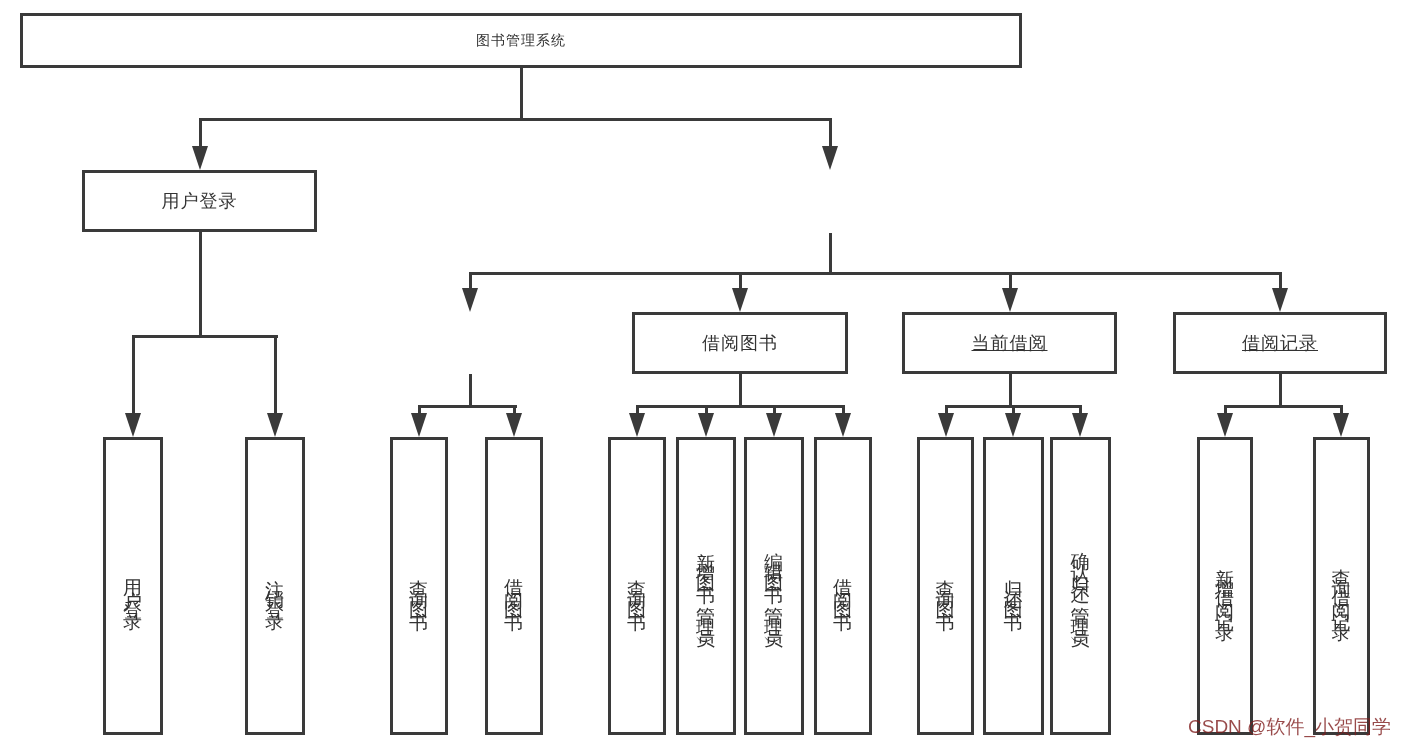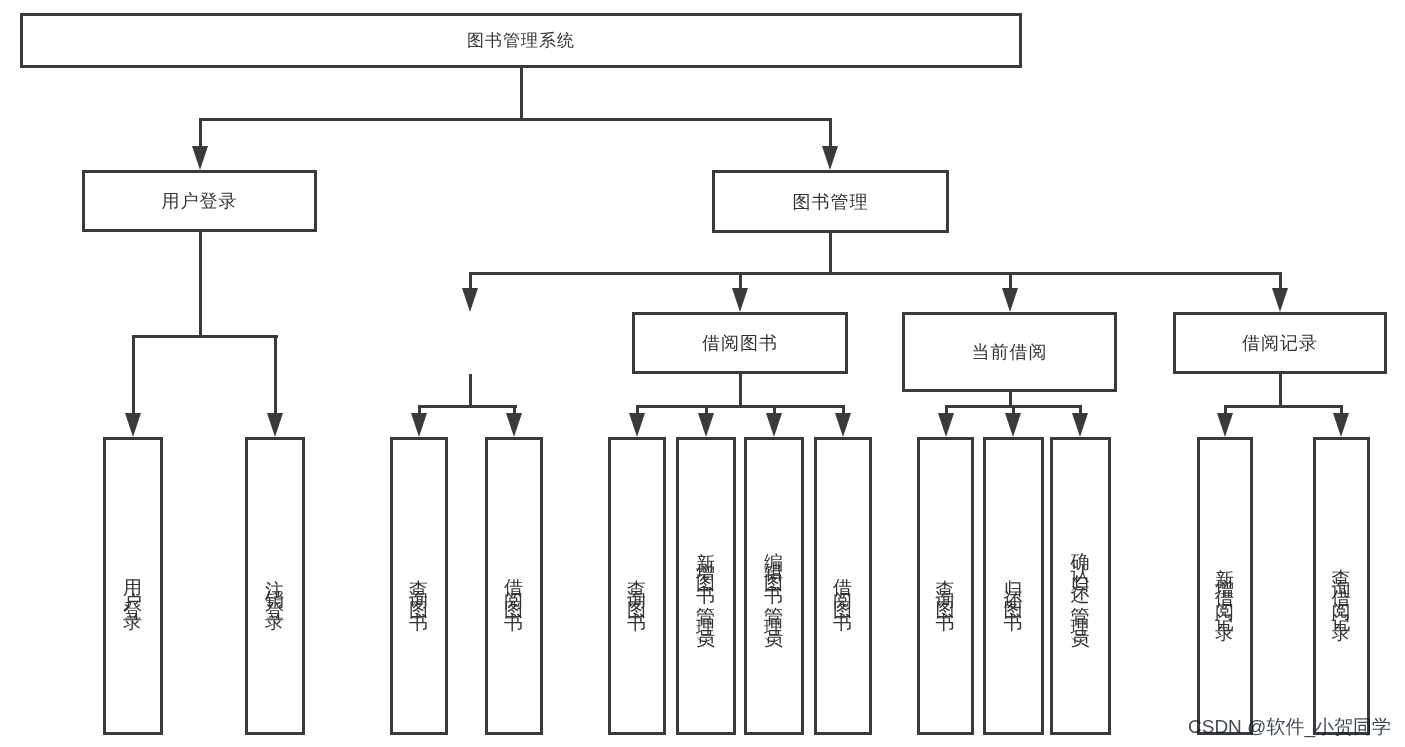--- a/index.html
+++ b/index.html
@@ -17,21 +17,21 @@
     background:#ffffff;
     border:3px solid #3a3a3a;
     display:flex;
     align-items:center;
     justify-content:center;
     font-size:18px;
     color:#333333;
     letter-spacing:1px;
     z-index:2;
   }
-  .node.root span { font-size:17px; }
+  .node.root span { font-size:14px; }
   .leaf span {
     writing-mode:vertical-rl;
     text-orientation:mixed;
     font-size:19px;
     letter-spacing:11px;
     line-height:1;
     white-space:nowrap;
   }
   .v {
     position:absolute;
@@ -50,53 +50,50 @@
     width:0; height:0;
     border-left:8px solid transparent;
     border-right:8px solid transparent;
     border-top:24px solid #3a3a3a;
     z-index:1;
   }
   .watermark {
     position:absolute;
     left:1188px; top:714px;
     font-size:19px;
-    color:#0f172a;
+    color:#7f1d1d;
     opacity:0.8;
     white-space:nowrap;
     z-index:5;
   }
 </style>
 </head>
 <body>
 
 <div class="canvas">
 
   <div class="node root" style="left:20px; top:13px; width:1002px; height:55px;">
     <span>图书管理系统</span>
   </div>
 
   <div class="node" style="left:82px; top:170px; width:235px; height:62px;">
     <span>用户登录</span>
   </div>
 
-  <div class="node" style="left:712px; top:170px; width:237px; height:63px;">
-    <span>图书管理</span>
-  </div>
 
 
   <div class="node" style="left:632px; top:312px; width:216px; height:62px;">
     <span>借阅图书</span>
   </div>
 
-  <div class="node" style="left:902px; top:312px; width:215px; height:80px;">
+  <div class="node" style="left:902px; top:312px; width:215px; height:62px;text-decoration:underline;">
     <span>当前借阅</span>
   </div>
 
-  <div class="node" style="left:1173px; top:312px; width:214px; height:62px;">
+  <div class="node" style="left:1173px; top:312px; width:214px; height:62px;text-decoration:underline;">
     <span>借阅记录</span>
   </div>
 
   <div class="node leaf" style="left:103px; top:437px; width:60px; height:298px;">
     <span>用户登录</span>
   </div>
   <div class="node leaf" style="left:245px; top:437px; width:60px; height:298px;">
     <span>注销登录</span>
   </div>
 

